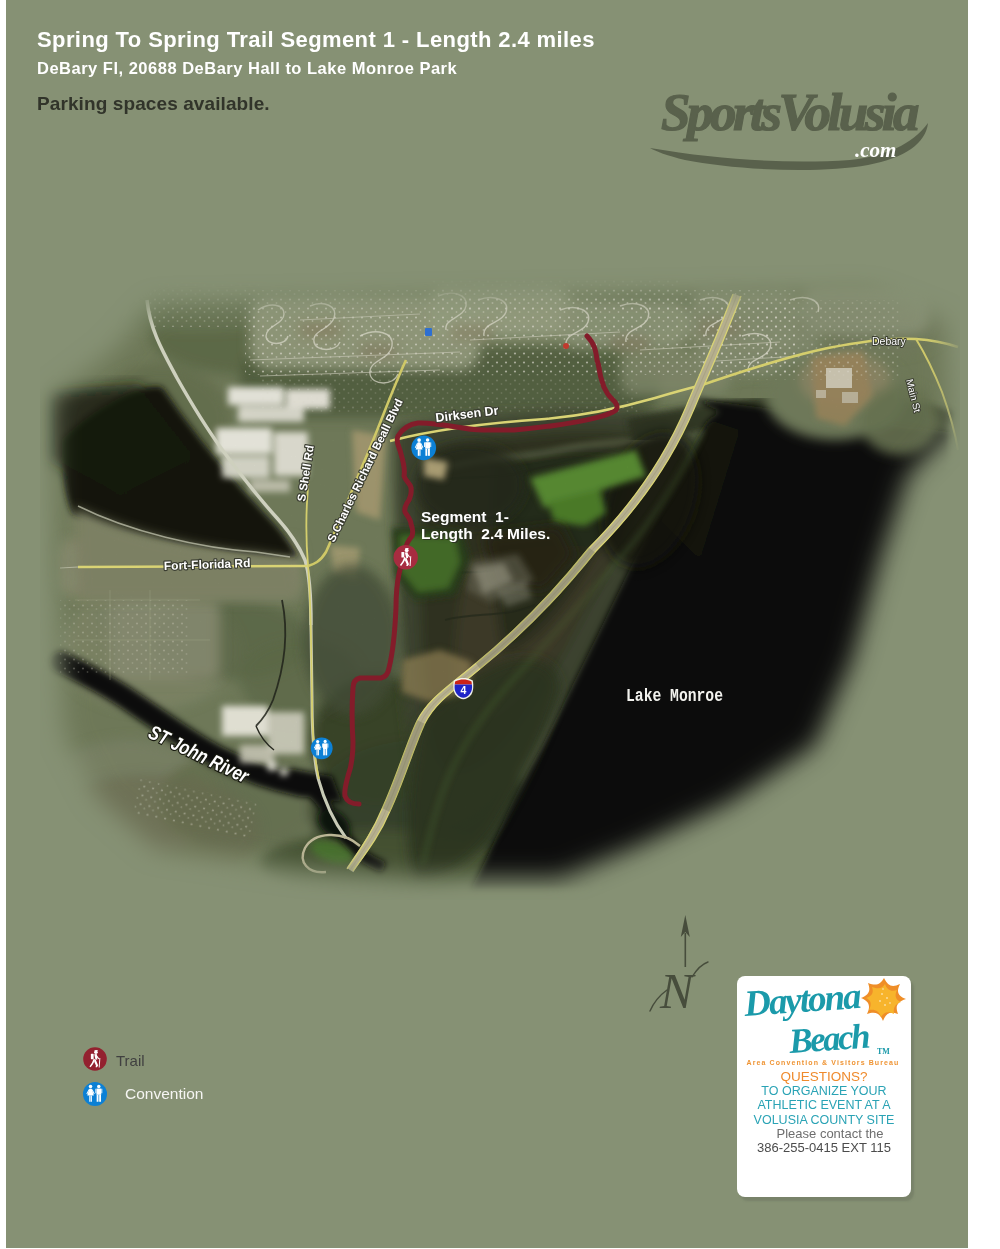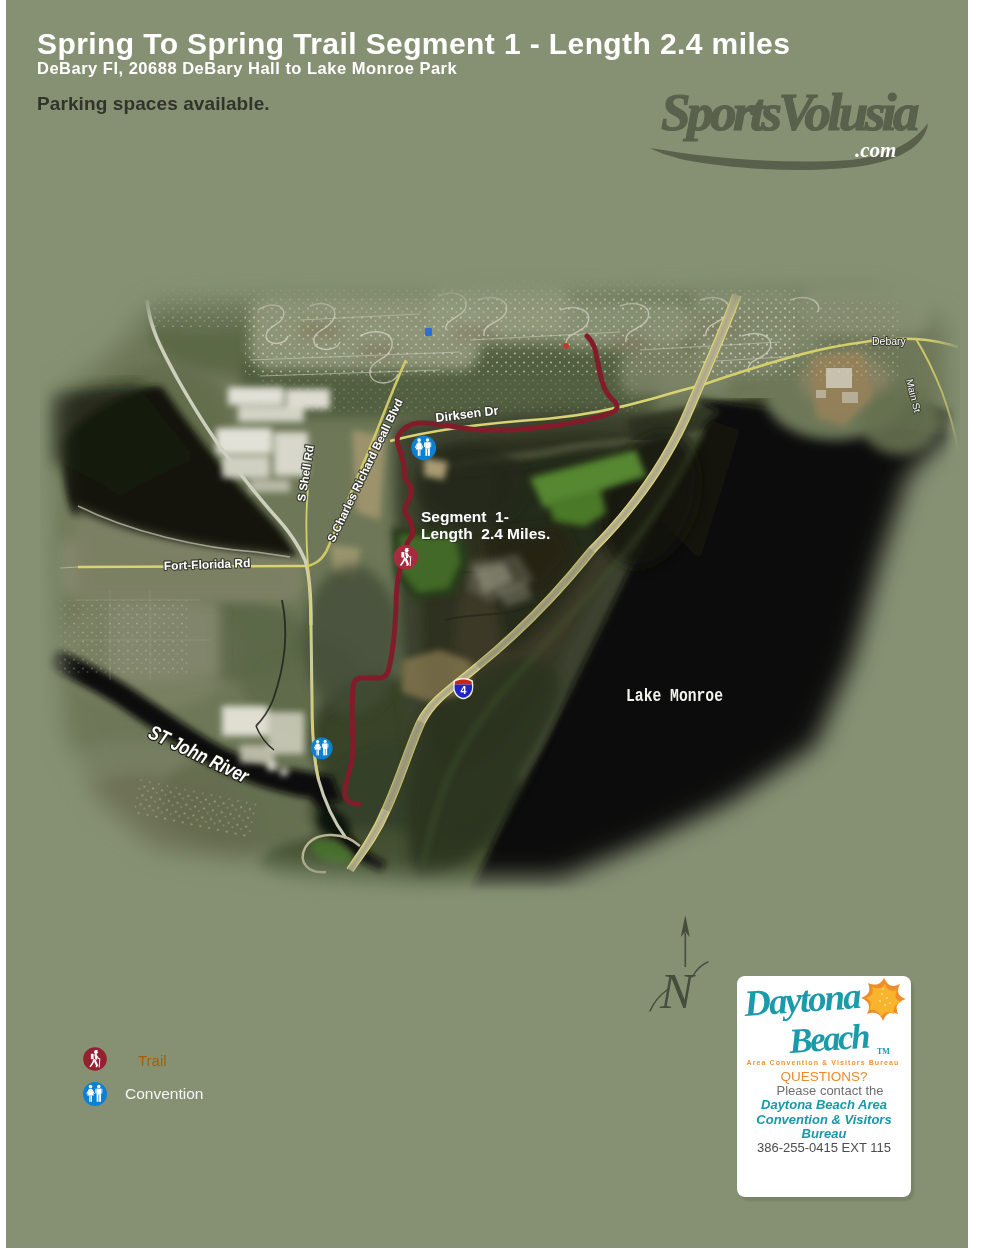--- a/index.html
+++ b/index.html
@@ -4,21 +4,21 @@
 <style>
 html,body{margin:0;padding:0;}
 body{width:1000px;height:1249px;background:#ffffff;font-family:"Liberation Sans", sans-serif;position:relative;overflow:hidden;}
 .abs{position:absolute;}
 </style>
 </head>
 <body>
 
 <div class="abs" style="left:6px;top:0;width:962px;height:1248px;background:#869174;"></div>
 
-<div class="abs" style="left:37px;top:27px;color:#ffffff;font-weight:bold;font-size:30px;letter-spacing:0.4px;">Spring To Spring Trail Segment 1 - Length 2.4 miles</div>
+<div class="abs" style="left:37px;top:27px;color:#ffffff;font-weight:bold;font-size:22px;letter-spacing:0.4px;">Spring To Spring Trail Segment 1 - Length 2.4 miles</div>
 
 <div class="abs" style="left:37px;top:59px;color:#ffffff;font-weight:bold;font-size:16.5px;letter-spacing:0.5px;">DeBary Fl, 20688 DeBary Hall to Lake Monroe Park</div>
 
 <div class="abs" style="left:37px;top:93px;color:#31342a;font-weight:bold;font-size:19px;letter-spacing:0.1px;">Parking spaces available.</div>
 
 <svg class="abs" style="left:630px;top:80px;" width="330" height="100" viewBox="630 80 330 100">
 <g fill="#59614c">
 <text x="661" y="130" font-family="Liberation Serif, serif" font-style="italic" font-weight="bold" font-size="53" letter-spacing="-3.5" stroke="#59614c" stroke-width="1.2">SportsVolusia</text>
 <path d="M650,148 C720,160 790,164 850,160 C885,156 912,145 928,123 C926,143 905,158 868,165 C820,174 735,170 685,160 C668,156 655,151 650,148 Z"></path>
 </g>
@@ -408,32 +408,32 @@
 <text x="140" y="78" font-size="8" font-style="normal">TM</text>
 </g>
 
 <text x="86" y="89" text-anchor="middle" font-family="Liberation Sans, sans-serif" font-size="7" font-weight="bold" fill="#ef9434" letter-spacing="1.1">Area Convention &amp; Visitors Bureau</text>
 </svg>
 
 <div class="abs" style="left:737px;top:1070px;width:174px;text-align:center;line-height:14.2px;">
 
 <div style="color:#ef8a2c;font-size:13.5px;">QUESTIONS?</div>
 
+<div style="color:#2aa3b5;font-size:12.5px;">TO ORGANIZE YOUR<br>ATHLETIC EVENT AT A<br>VOLUSIA COUNTY SITE</div>
 
 <div style="color:#6e6e6e;font-size:13px;padding-left:12px;">Please contact the</div>
 
-<div style="color:#1898a8;font-size:13px;font-weight:bold;font-style:italic;">Daytona Beach Area<br>Convention &amp; Visitors<br>Bureau</div>
 
 <div style="color:#4c4c4c;font-size:13px;">386-255-0415 EXT 115</div>
 </div>
 
 <svg class="abs" style="left:82px;top:1046px;" width="26" height="26" viewBox="-13 -13 26 26">
 <circle r="11.8" fill="#93212f"></circle>
 <use href="#hikersym" transform="scale(0.96)"></use>
 </svg>
 
-<div class="abs" style="left:138px;top:1052px;color:#a16207;font-size:15px;">Trail</div>
+<div class="abs" style="left:116px;top:1052px;color:#404040;font-size:15px;">Trail</div>
 
 <svg class="abs" style="left:82px;top:1081px;" width="26" height="26" viewBox="-13 -13 26 26">
 <use href="#wcsym" transform="scale(0.97)"></use>
 </svg>
 
 <div class="abs" style="left:125px;top:1085px;color:#f5f5f2;font-size:15.5px;">Convention</div>
 
 </body></html>

